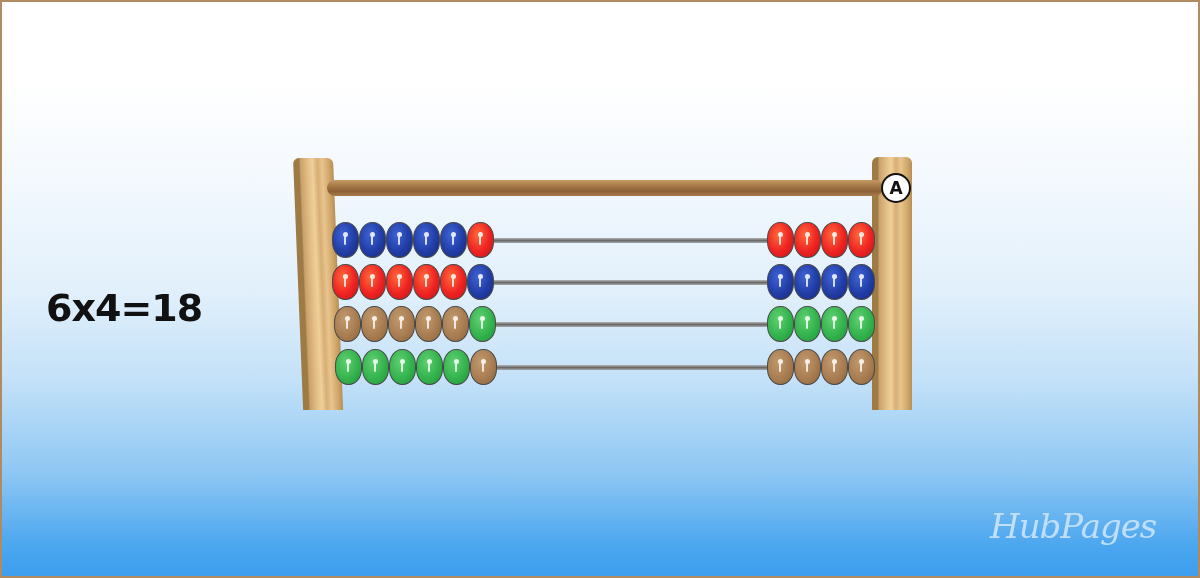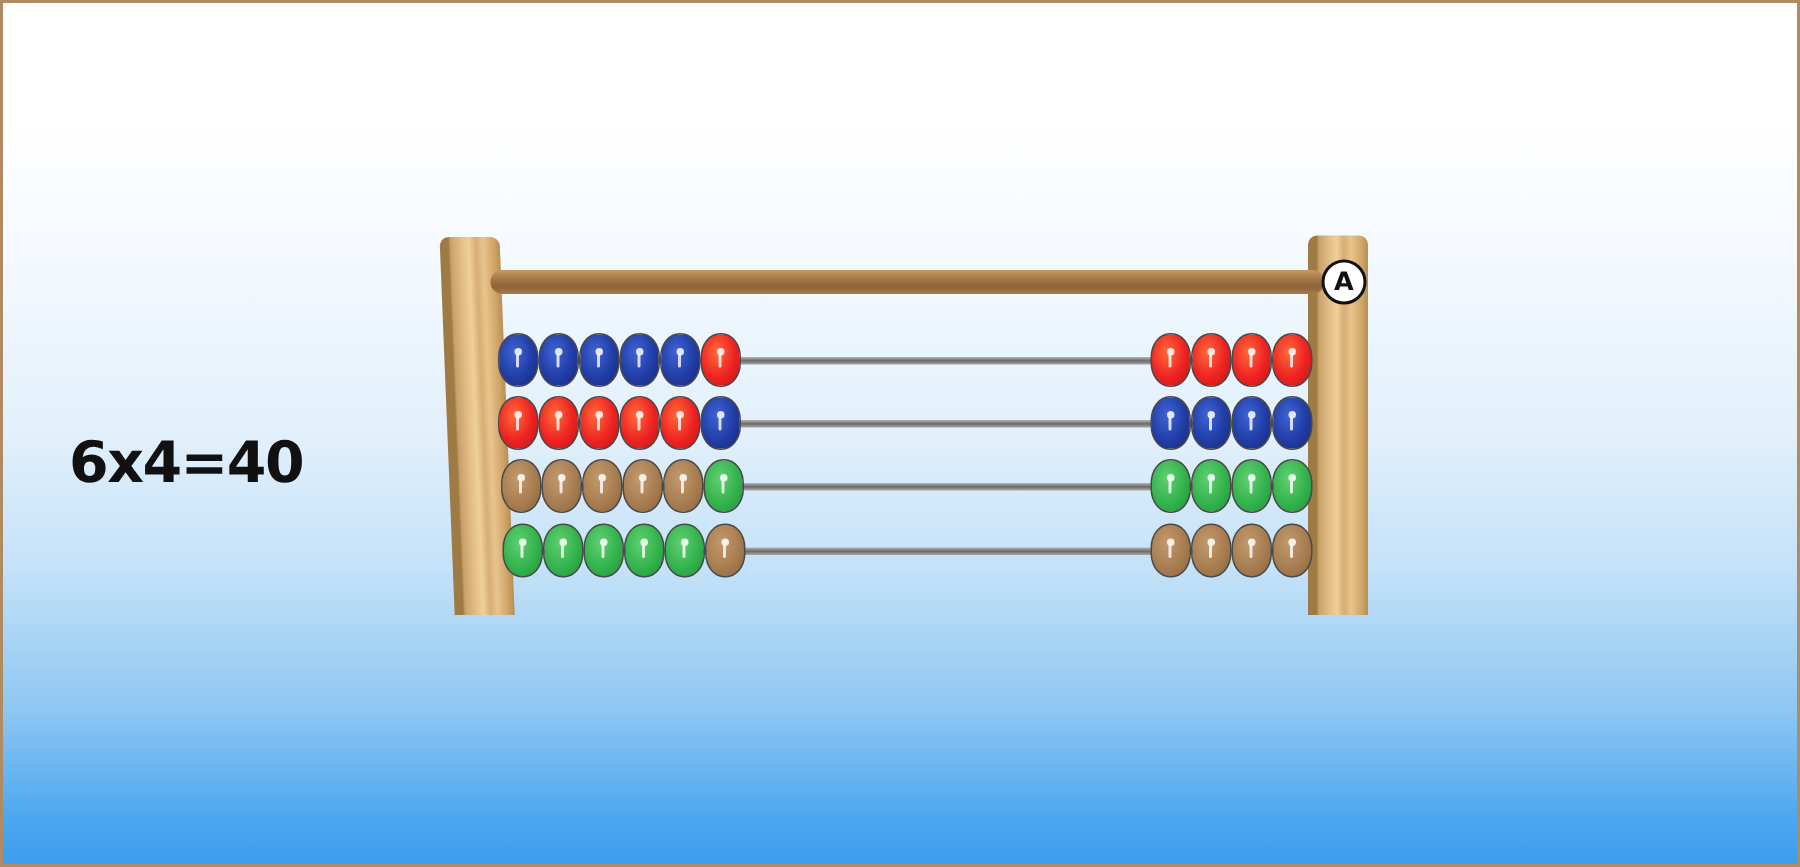--- a/index.html
+++ b/index.html
@@ -64,21 +64,21 @@
       position: absolute; left: 988px; top: 504px;
       font-family: "DejaVu Serif", serif; font-style: italic; font-size: 34px;
       color: rgba(210, 232, 250, 0.85);
       letter-spacing: -1px;
     }
   </style>
 </head>
 <body>
 
 <div class="canvas">
-  <div class="equation">6x4=40</div>
+  <div class="equation">6x4=18</div>
 
   <div id="rods">
       <div class="rod" style="left: 330px; width: 546px; top: 236px;"></div>
       <div class="rod" style="left: 330px; width: 546px; top: 278px;"></div>
       <div class="rod" style="left: 330px; width: 546px; top: 320px;"></div>
       <div class="rod" style="left: 330px; width: 546px; top: 363px;"></div>
     </div>
 
   <div class="post post-left"></div>
   <div class="post post-right"></div>
@@ -137,13 +137,14 @@
         <div class="bead" style="background: radial-gradient(at 40% 35%, rgb(194, 154, 110) 0%, rgb(165, 122, 78) 60%, rgb(138, 99, 60) 100%);"></div>
       </div>
       <div class="beads" style="left: 765px; top: 347px;">
         <div class="bead" style="background: radial-gradient(at 40% 35%, rgb(194, 154, 110) 0%, rgb(165, 122, 78) 60%, rgb(138, 99, 60) 100%);"></div>
         <div class="bead" style="background: radial-gradient(at 40% 35%, rgb(194, 154, 110) 0%, rgb(165, 122, 78) 60%, rgb(138, 99, 60) 100%);"></div>
         <div class="bead" style="background: radial-gradient(at 40% 35%, rgb(194, 154, 110) 0%, rgb(165, 122, 78) 60%, rgb(138, 99, 60) 100%);"></div>
         <div class="bead" style="background: radial-gradient(at 40% 35%, rgb(194, 154, 110) 0%, rgb(165, 122, 78) 60%, rgb(138, 99, 60) 100%);"></div>
       </div>
     </div>
 
+  <div class="hub-logo">HubPages</div>
 </div>
 
 </body></html>

